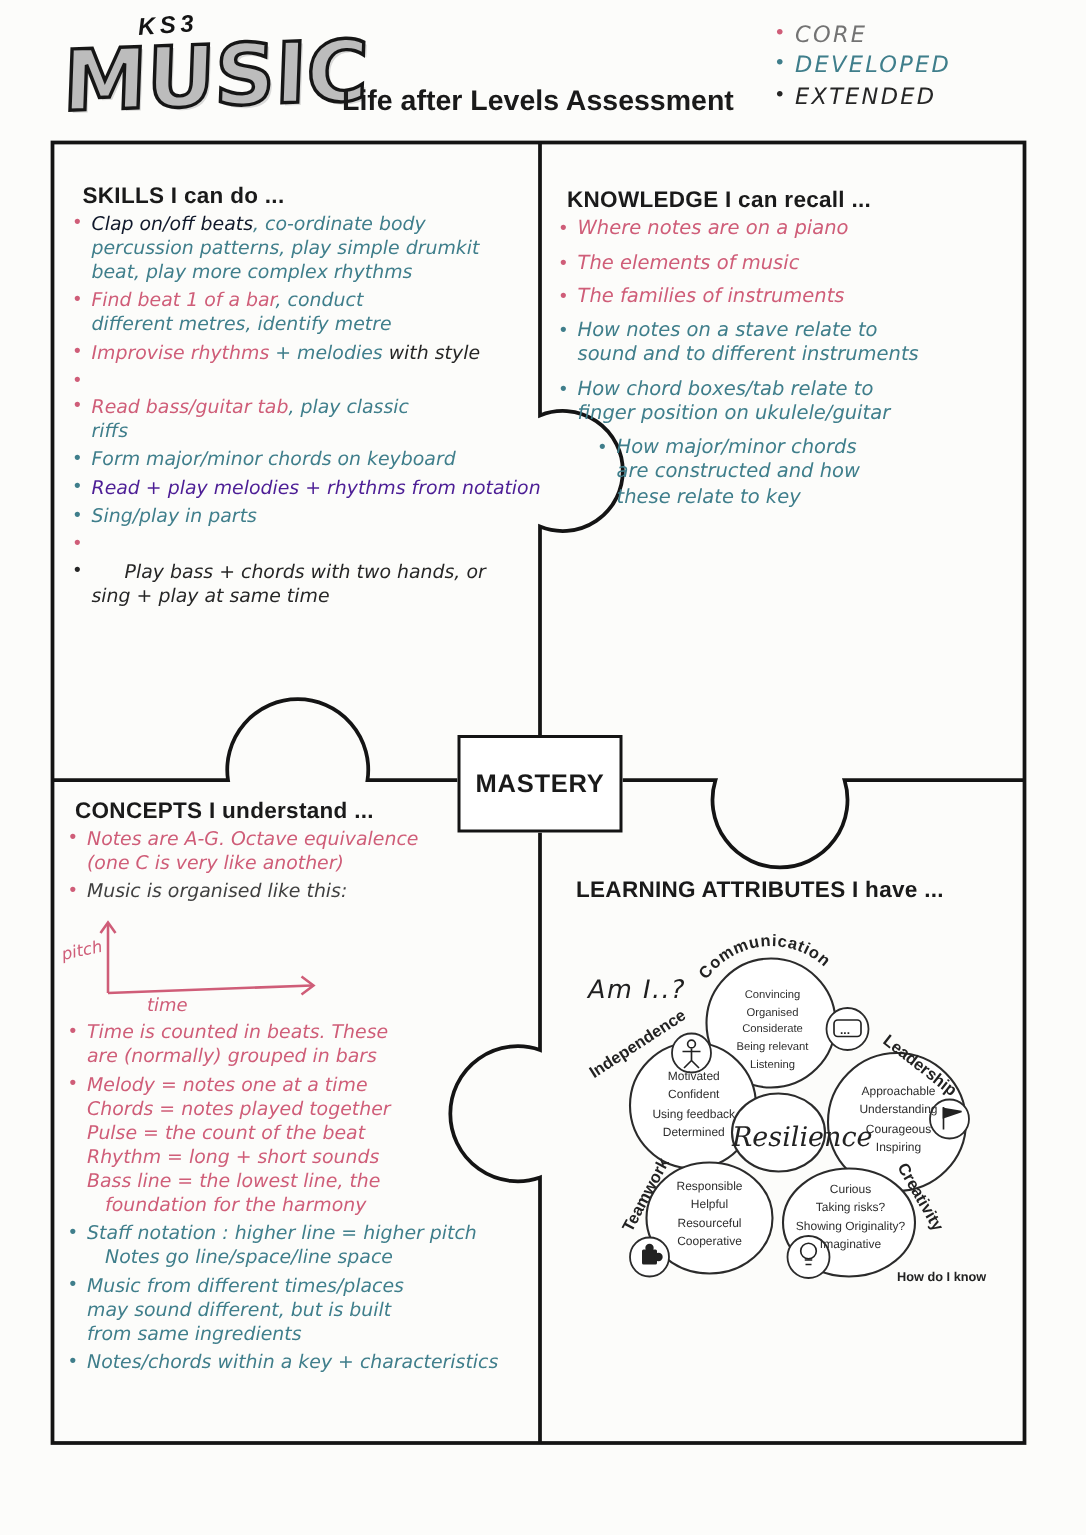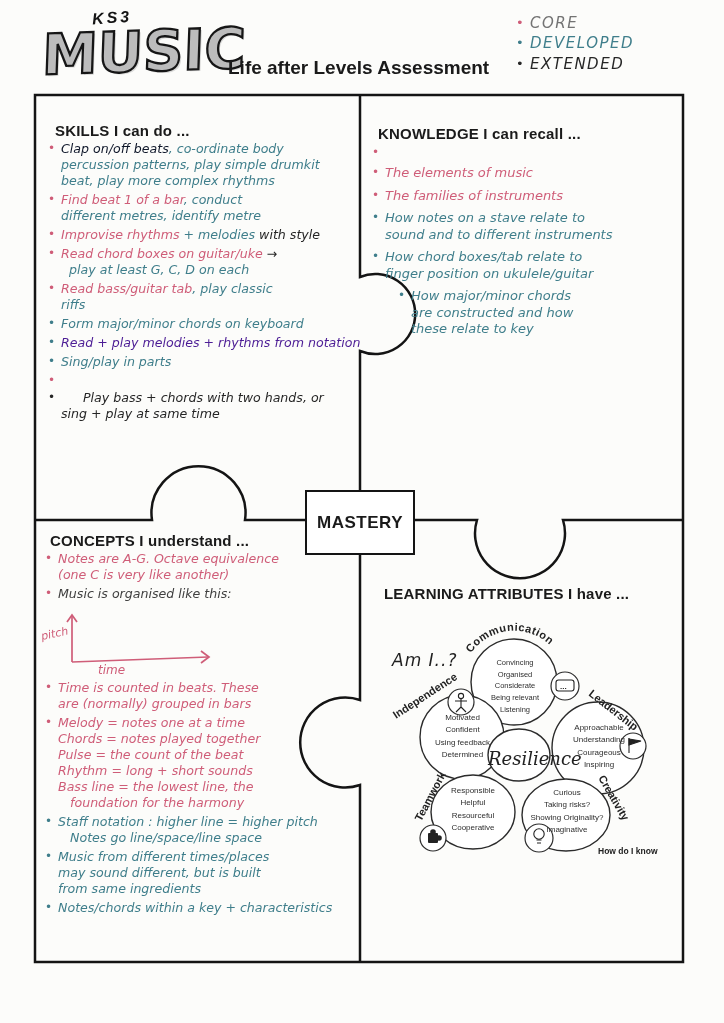--- a/index.html
+++ b/index.html
@@ -95,22 +95,20 @@
         <span class="blt" style="color: rgb(207, 93, 120);">•</span>
         <span class="txt"><span style="color: rgb(207, 93, 120);">Find beat 1 of a bar</span><span style="color: rgb(63, 126, 139);">, conduct
 different metres, identify metre</span></span>
       </div>
       <div class="item">
         <span class="blt" style="color: rgb(207, 93, 120);">•</span>
         <span class="txt"><span style="color: rgb(207, 93, 120);">Improvise rhythms</span><span style="color: rgb(63, 126, 139);"> + melodies </span><span style="color: rgb(38, 38, 38);">with style</span></span>
       </div>
       <div class="item">
         <span class="blt" style="color: rgb(207, 93, 120);">•</span>
-        <span class="txt"><span style="color: rgb(207, 93, 120);">Read chord boxes on guitar/uke </span><span style="color: rgb(38, 38, 38);">→</span><span style="color: rgb(63, 126, 139);">
-  play at least G, C, D on each</span></span>
       </div>
       <div class="item">
         <span class="blt" style="color: rgb(207, 93, 120);">•</span>
         <span class="txt"><span style="color: rgb(207, 93, 120);">Read bass/guitar tab</span><span style="color: rgb(63, 126, 139);">, play classic
 riffs</span></span>
       </div>
       <div class="item">
         <span class="blt" style="color: rgb(63, 126, 139);">•</span>
         <span class="txt"><span style="color: rgb(63, 126, 139);">Form major/minor chords on keyboard</span></span>
       </div>
@@ -129,20 +127,21 @@
         <span class="blt" style="color: rgb(38, 38, 38);">•</span>
         <span class="txt"><span style="color: rgb(38, 38, 38); margin-left: 22px;">Play bass + chords with two hands, or
 sing + play at same time</span></span>
       </div>
     </div>
 
   <div class="abs print qtitle" style="left:378px;top:125px;">KNOWLEDGE I can recall ...</div>
   <div class="abs hw list knowledge-list" style="left:372px;top:145px;width:302px;">
       <div class="item">
         <span class="blt" style="color: rgb(207, 93, 120);">•</span>
+        <span class="txt"><span style="color: rgb(207, 93, 120);">Where notes are on a piano</span></span>
       </div>
       <div class="item">
         <span class="blt" style="color: rgb(207, 93, 120);">•</span>
         <span class="txt"><span style="color: rgb(207, 93, 120);">The elements of music</span></span>
       </div>
       <div class="item">
         <span class="blt" style="color: rgb(207, 93, 120);">•</span>
         <span class="txt"><span style="color: rgb(207, 93, 120);">The families of instruments</span></span>
       </div>
       <div class="item">

